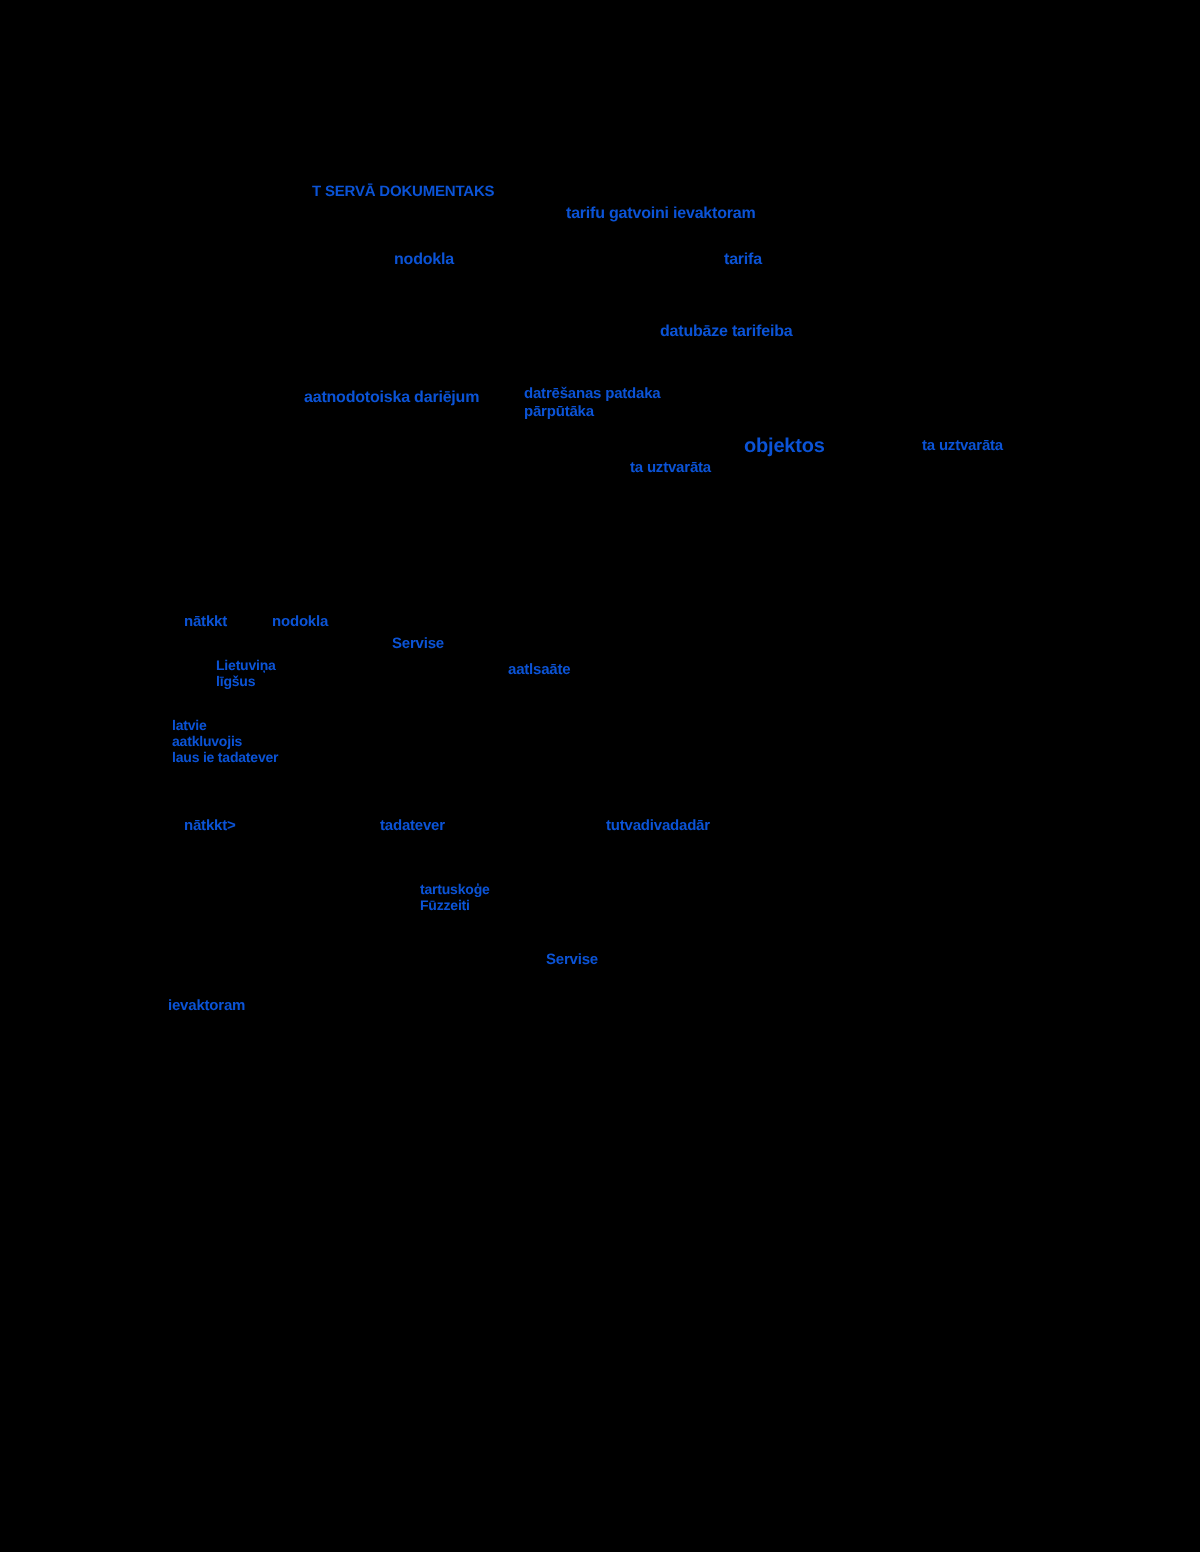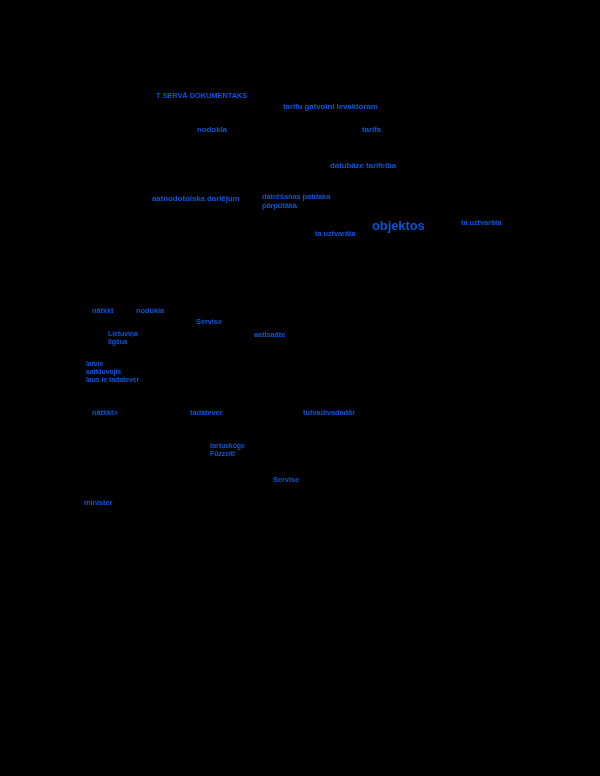--- a/index.html
+++ b/index.html
@@ -41,31 +41,31 @@
 <div id="page" style="width: 600px; height: 776px; background: rgb(0, 0, 0); text-decoration: underline;">
     <div class="tok" style="left: 156px; top: 92px; font-size: 7.5px; color: rgb(11, 83, 214);">T SERVĀ DOKUMENTAKS</div>
     <div class="tok" style="left: 283px; top: 103px; font-size: 8px; color: rgb(11, 83, 214);">tarifu gatvoini ievaktoram</div>
     <div class="tok" style="left: 197px; top: 126px; font-size: 8px; color: rgb(11, 83, 214);">nodokla</div>
     <div class="tok" style="left: 333px; top: 126px; font-size: 8px; color: rgb(11, 83, 214); padding-left: 29px;">tarifa</div>
     <div class="tok" style="left: 330px; top: 162px; font-size: 8px; color: rgb(11, 83, 214);">datubāze tarifeiba</div>
     <div class="tok" style="left: 120px; top: 195px; font-size: 8px; color: rgb(11, 83, 214); margin-left: 32px;">aatnodotoiska dariējum</div>
     <div class="tok multi center" style="left: 262px; top: 193px; font-size: 7.5px; color: rgb(11, 83, 214);">datrēšanas patdaka
 pārpūtāka</div>
     <div class="tok" style="left: 315px; top: 230px; font-size: 7.5px; color: rgb(11, 83, 214);">ta uztvarāta</div>
-    <div class="tok" style="left: 372px; top: 219px; font-size: 13px; color: rgb(11, 83, 214);">objektos</div>
+    <div class="tok" style="left: 372px; top: 219px; font-size: 10px; color: rgb(11, 83, 214);">objektos</div>
     <div class="tok" style="left: 461px; top: 219px; font-size: 7.5px; color: rgb(11, 83, 214);">ta uztvarāta</div>
     <div class="tok" style="left: 92px; top: 307px; font-size: 7.5px; color: rgb(11, 83, 214);">nātkkt</div>
     <div class="tok" style="left: 136px; top: 307px; font-size: 7.5px; color: rgb(11, 83, 214);">nodokla</div>
     <div class="tok" style="left: 196px; top: 318px; font-size: 7.5px; color: rgb(11, 83, 214);">Servise</div>
     <div class="tok multi center" style="left: 108px; top: 330px; font-size: 7px; color: rgb(11, 83, 214);">Lietuviņa
 līgšus</div>
     <div class="tok" style="left: 254px; top: 331px; font-size: 7.5px; color: rgb(11, 83, 214); text-align: right;">aatlsaāte</div>
     <div class="tok multi center" style="left: 86px; top: 360px; font-size: 7px; color: rgb(11, 83, 214);">latvie
 aatkluvojis
 laus ie tadatever</div>
     <div class="tok" style="left: 92px; top: 409px; font-size: 7.5px; color: rgb(11, 83, 214);">nātkkt&gt;</div>
     <div class="tok" style="left: 190px; top: 409px; font-size: 7.5px; color: rgb(11, 83, 214);">tadatever</div>
     <div class="tok" style="left: 303px; top: 409px; font-size: 7.5px; color: rgb(11, 83, 214);">tutvadivadadār</div>
     <div class="tok multi center" style="left: 210px; top: 442px; font-size: 7px; color: rgb(11, 83, 214);">tartuskoģe
 Fūzzeiti</div>
     <div class="tok" style="left: 273px; top: 476px; font-size: 7.5px; color: rgb(11, 83, 214);">Servise</div>
-    <div class="tok" style="left: 84px; top: 499px; font-size: 7.5px; color: rgb(11, 83, 214);">minister</div>
+    <div class="tok" style="left: 84px; top: 499px; font-size: 7.5px; color: rgb(11, 83, 214);">ievaktoram</div>
   </div>
 
 </body></html>

